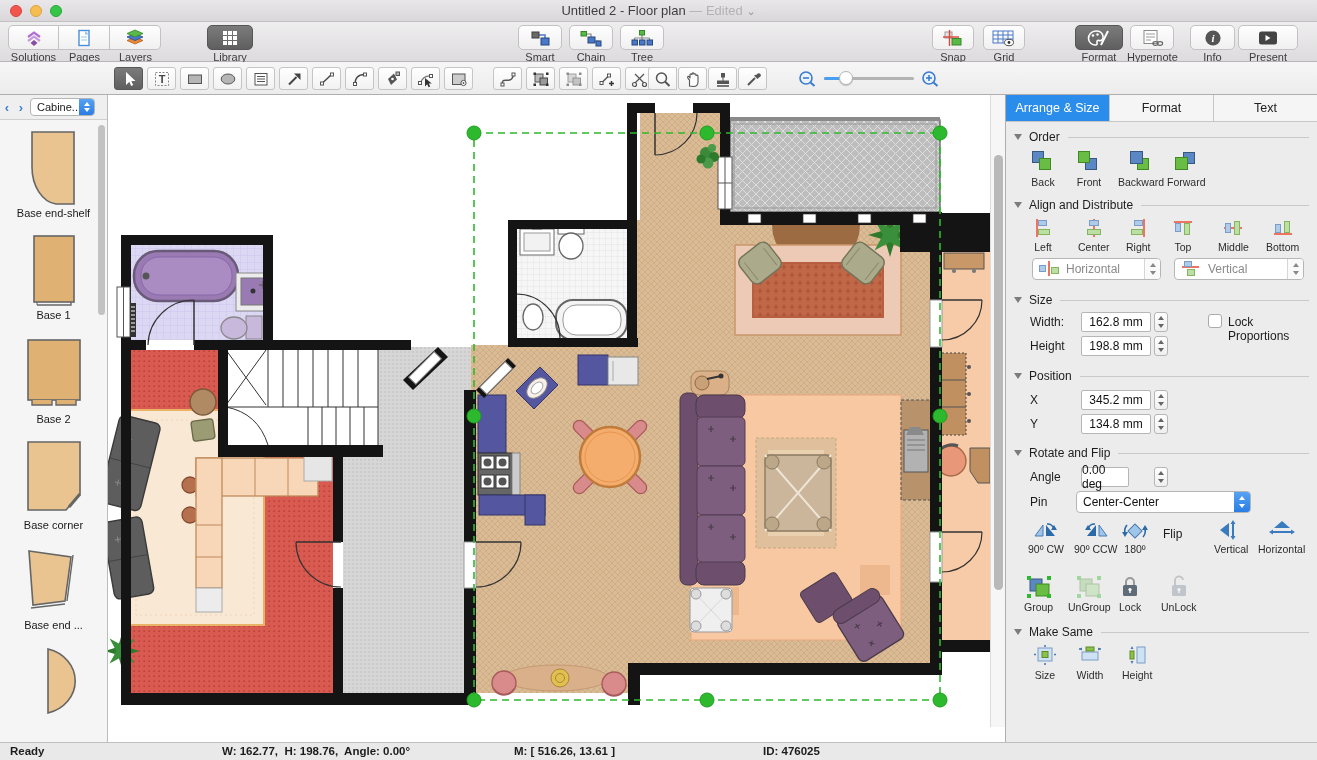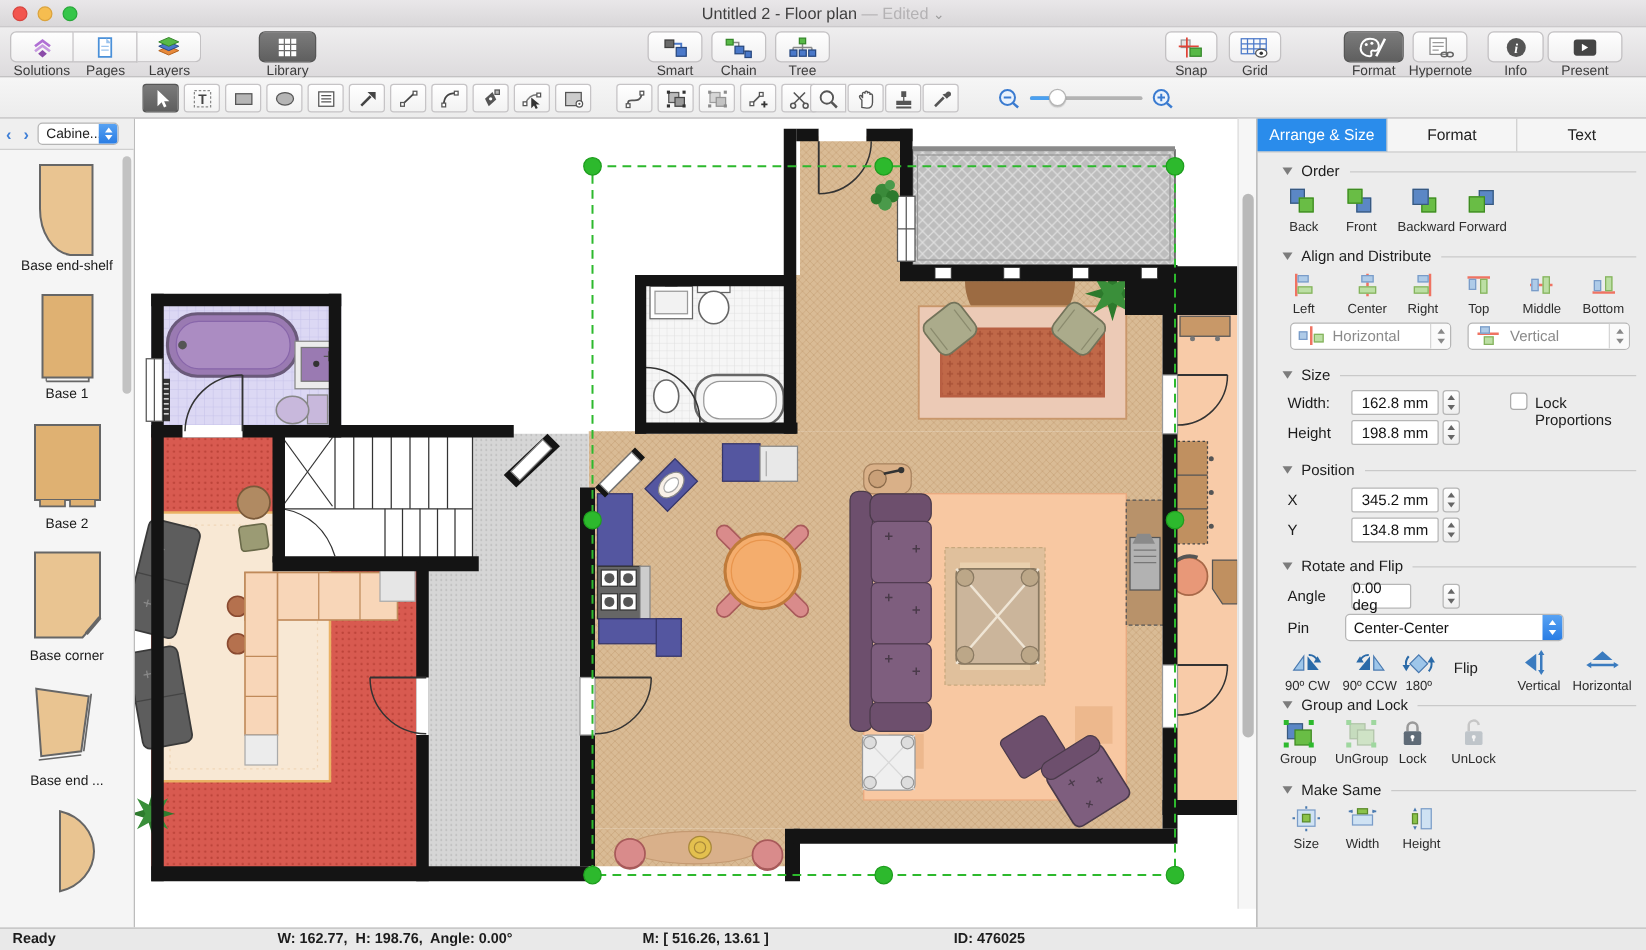--- a/index.html
+++ b/index.html
@@ -70,21 +70,21 @@
   #hscroll { position:absolute; left:237px; top:2px; width:560px; height:10px; background:#f0f0f0; border-radius:5px; }
   #hscroll .thumb { position:absolute; left:15px; top:0; width:470px; height:10px; background:#b9b9b9; border-radius:5px; }
   #fit-ic { position:absolute; left:805px; top:1px; width:12px; height:12px; border:1px dashed #4a82c8; background:#eaf2fc; }
 
   
   #inspector { position:absolute; left:1005px; top:95px; width:312px; height:647px; background:#ececec; border-left:1px solid #aeaeae; }
   #tabs { display:flex; height:27px; border-bottom:1px solid #c6c6c6; }
   .tab { flex:1; display:flex; align-items:center; justify-content:center; font-size:12.5px; color:#222;
     background:#f5f5f5; border-right:1px solid #c6c6c6; }
   .tab.active { background:#2a8ceb; color:#fff; }
-  .sect-h { position:absolute; left:20px; right:8px; display:flex; align-items:center; }
+  .sect-h { position:absolute; left:8px; right:8px; display:flex; align-items:center; }
   .disc { width:0; height:0; border-left:4.5px solid transparent; border-right:4.5px solid transparent;
     border-top:6px solid #7c7c7c; margin-right:7px; }
   .sect-h .t { font-size:12px; color:#1c1c1c; white-space:nowrap; }
   .sect-h .rule { flex:1; height:1px; background:#c9c9c9; margin-left:8px; }
   .iconbtn { position:absolute; display:flex; flex-direction:column; align-items:center;justify-content:center; }
   .iconbtn .lbl { font-size:10.5px; color:#2c2c2c; margin-top:2px; white-space:nowrap; }
   .field { position:absolute; height:20px; background:#fff; border:1px solid #b6b6b6; border-radius:2px;
     font-size:12px; color:#111; display:flex; align-items:center; justify-content:center; }
   .flabel { position:absolute; font-size:12px; color:#1c1c1c; }
   .stpbox { position:absolute; width:14px; height:20px; border:1px solid #b6b6b6; border-radius:3px;
@@ -1077,25 +1077,20 @@
     <div class="iconbtn" style="left:252px;top:424px">
       <svg width="30" height="22">
           <polygon points="7,9 23,9 15,2" fill="#3a7bbf"></polygon>
           <line x1="4" y1="13" x2="26" y2="13" stroke="#3a7bbf" stroke-width="2"></line>
           <polygon points="2,13 6,10.5 6,15.5" fill="#3a7bbf"></polygon>
           <polygon points="28,13 24,10.5 24,15.5" fill="#3a7bbf"></polygon>
         </svg>
       <span class="lbl">Horizontal</span>
     </div>
 
-    <div class="sect-h" style="top:462px">
-      <span class="disc"></span>
-        <span class="t">Group and Lock</span>
-        <span class="rule"></span>
-    </div>
     <div class="iconbtn" style="left:18px;top:480px">
       <svg width="28" height="24">
           <rect x="5" y="4" width="12" height="12" fill="#5b87c5" stroke="#38597f"></rect>
           <rect x="11" y="9" width="13" height="12" fill="#69bd45" stroke="#3f8a22"></rect>
           <g fill="#2db92d">
             <rect x="2" y="1" width="4" height="4"></rect>
             <rect x="22" y="1" width="4" height="4"></rect>
             <rect x="2" y="19" width="4" height="4"></rect>
             <rect x="22" y="19" width="4" height="4"></rect>
           </g>

